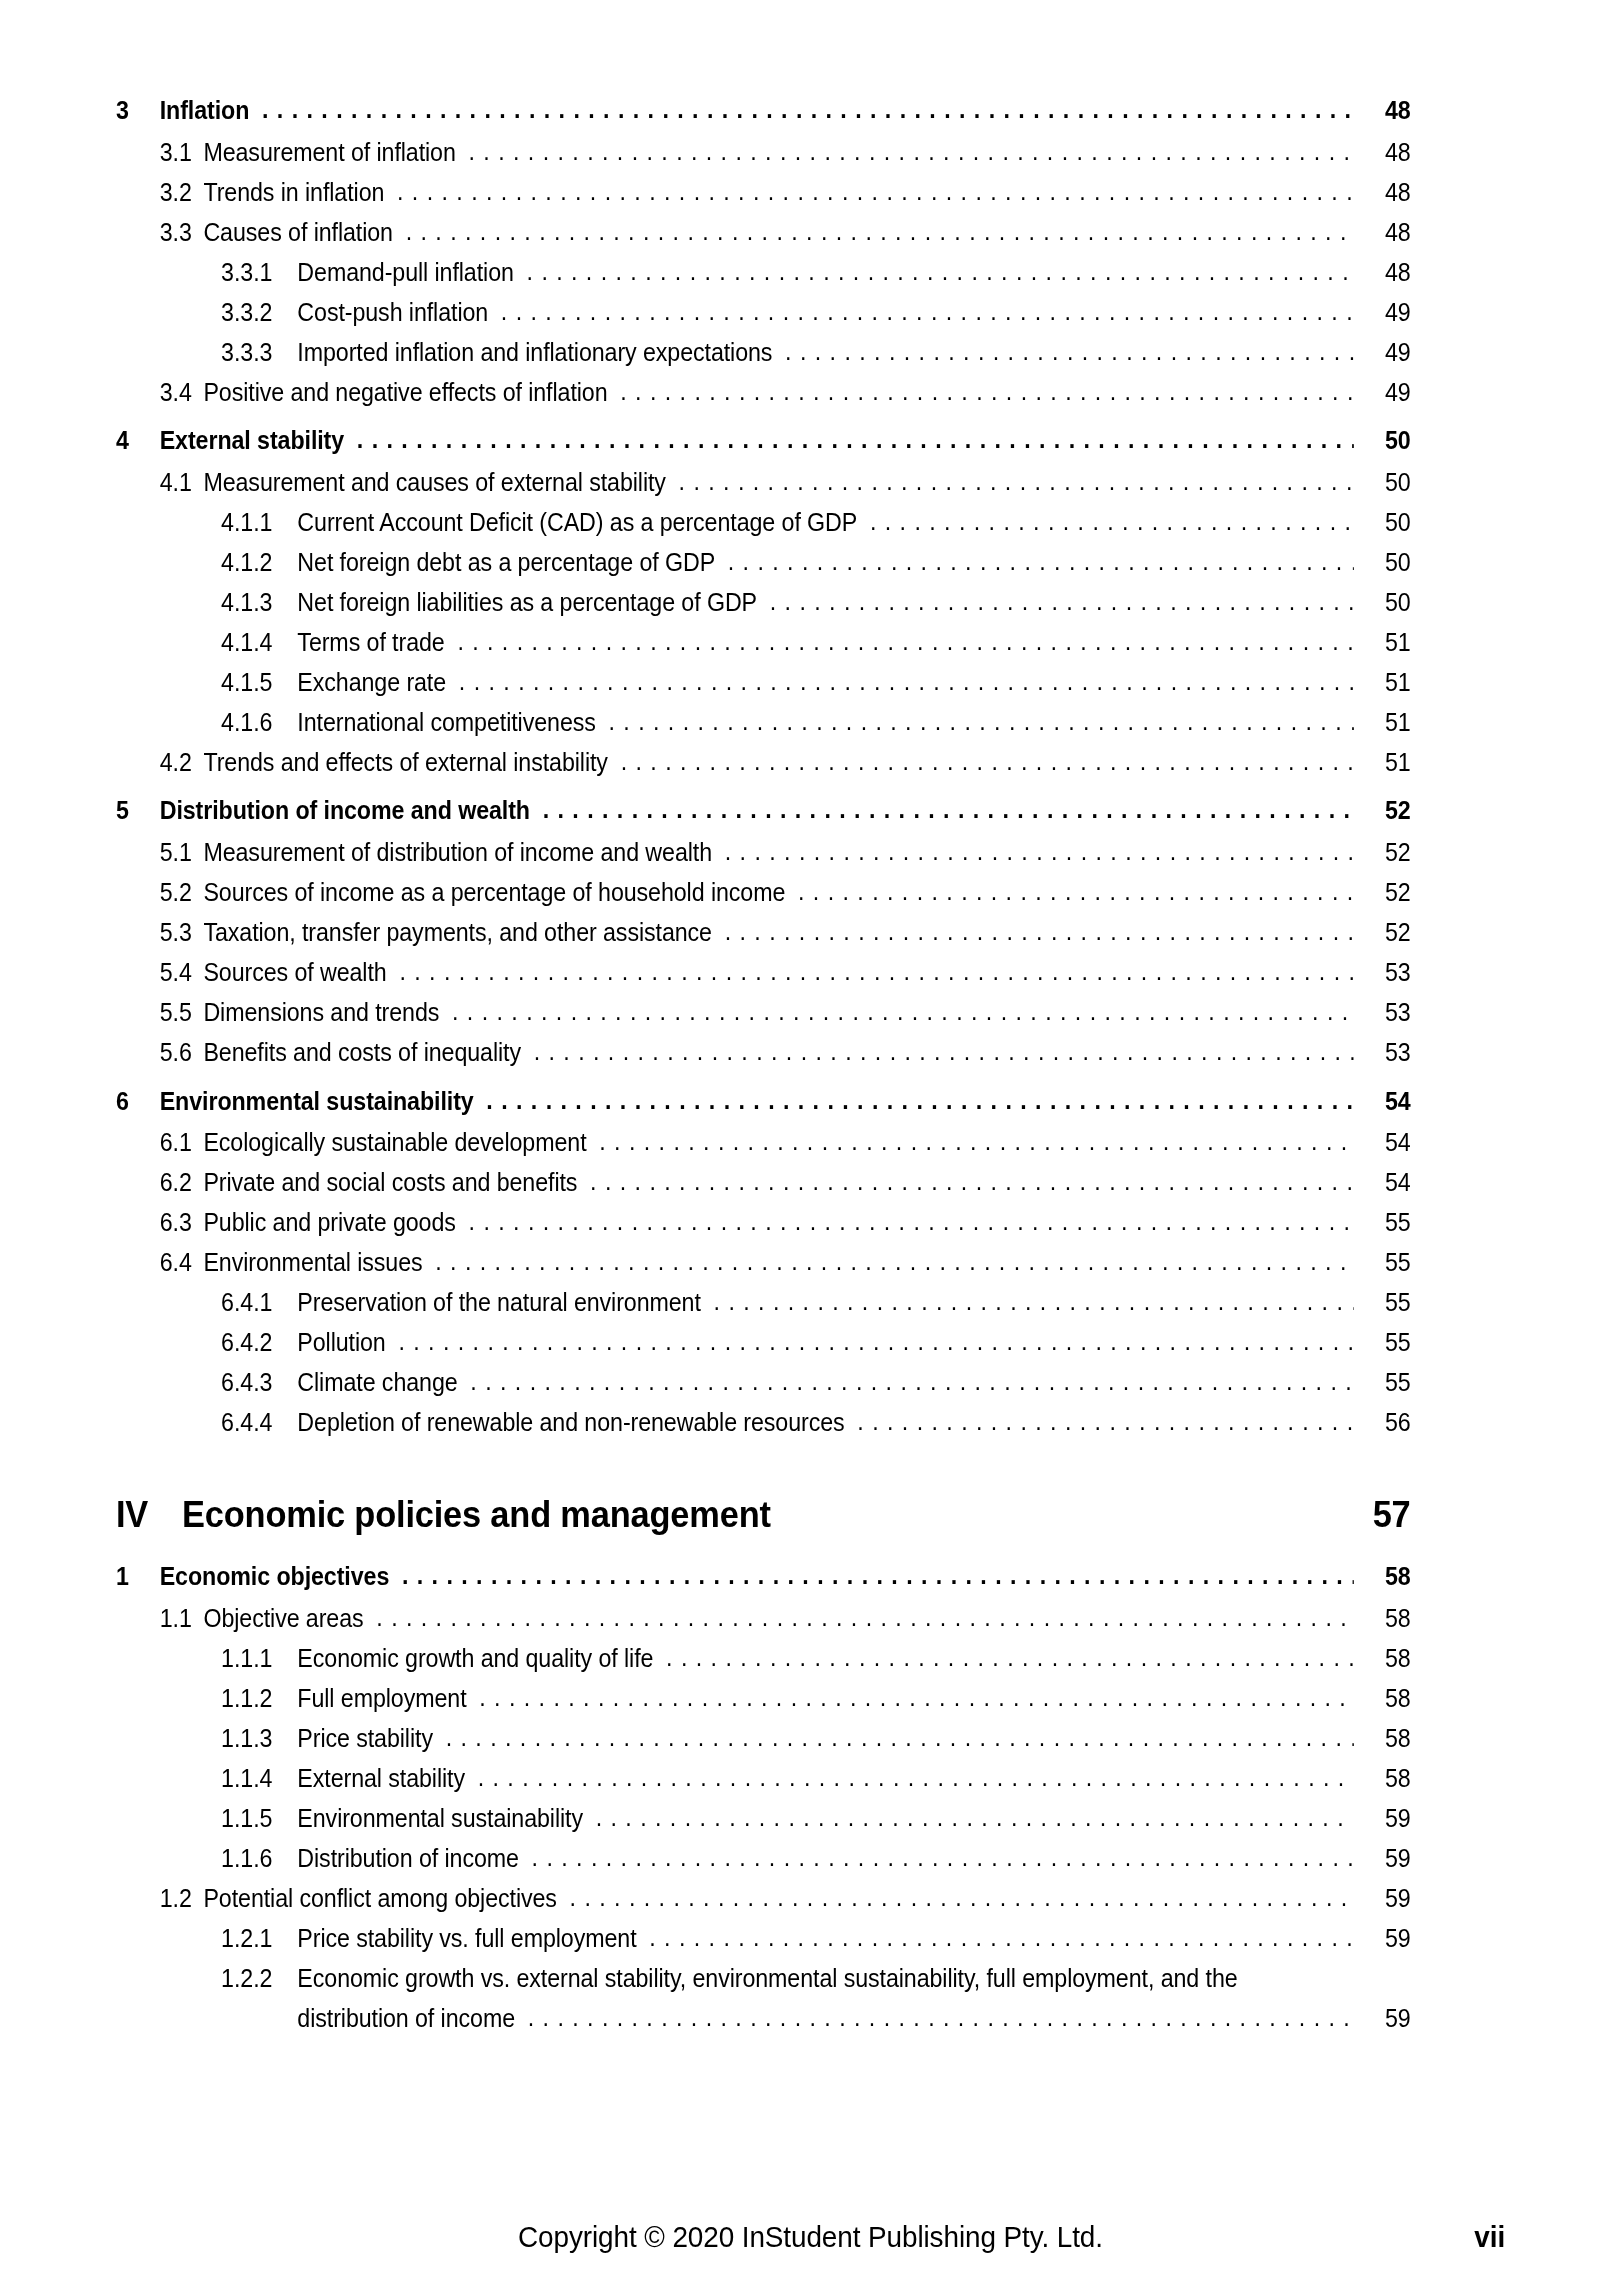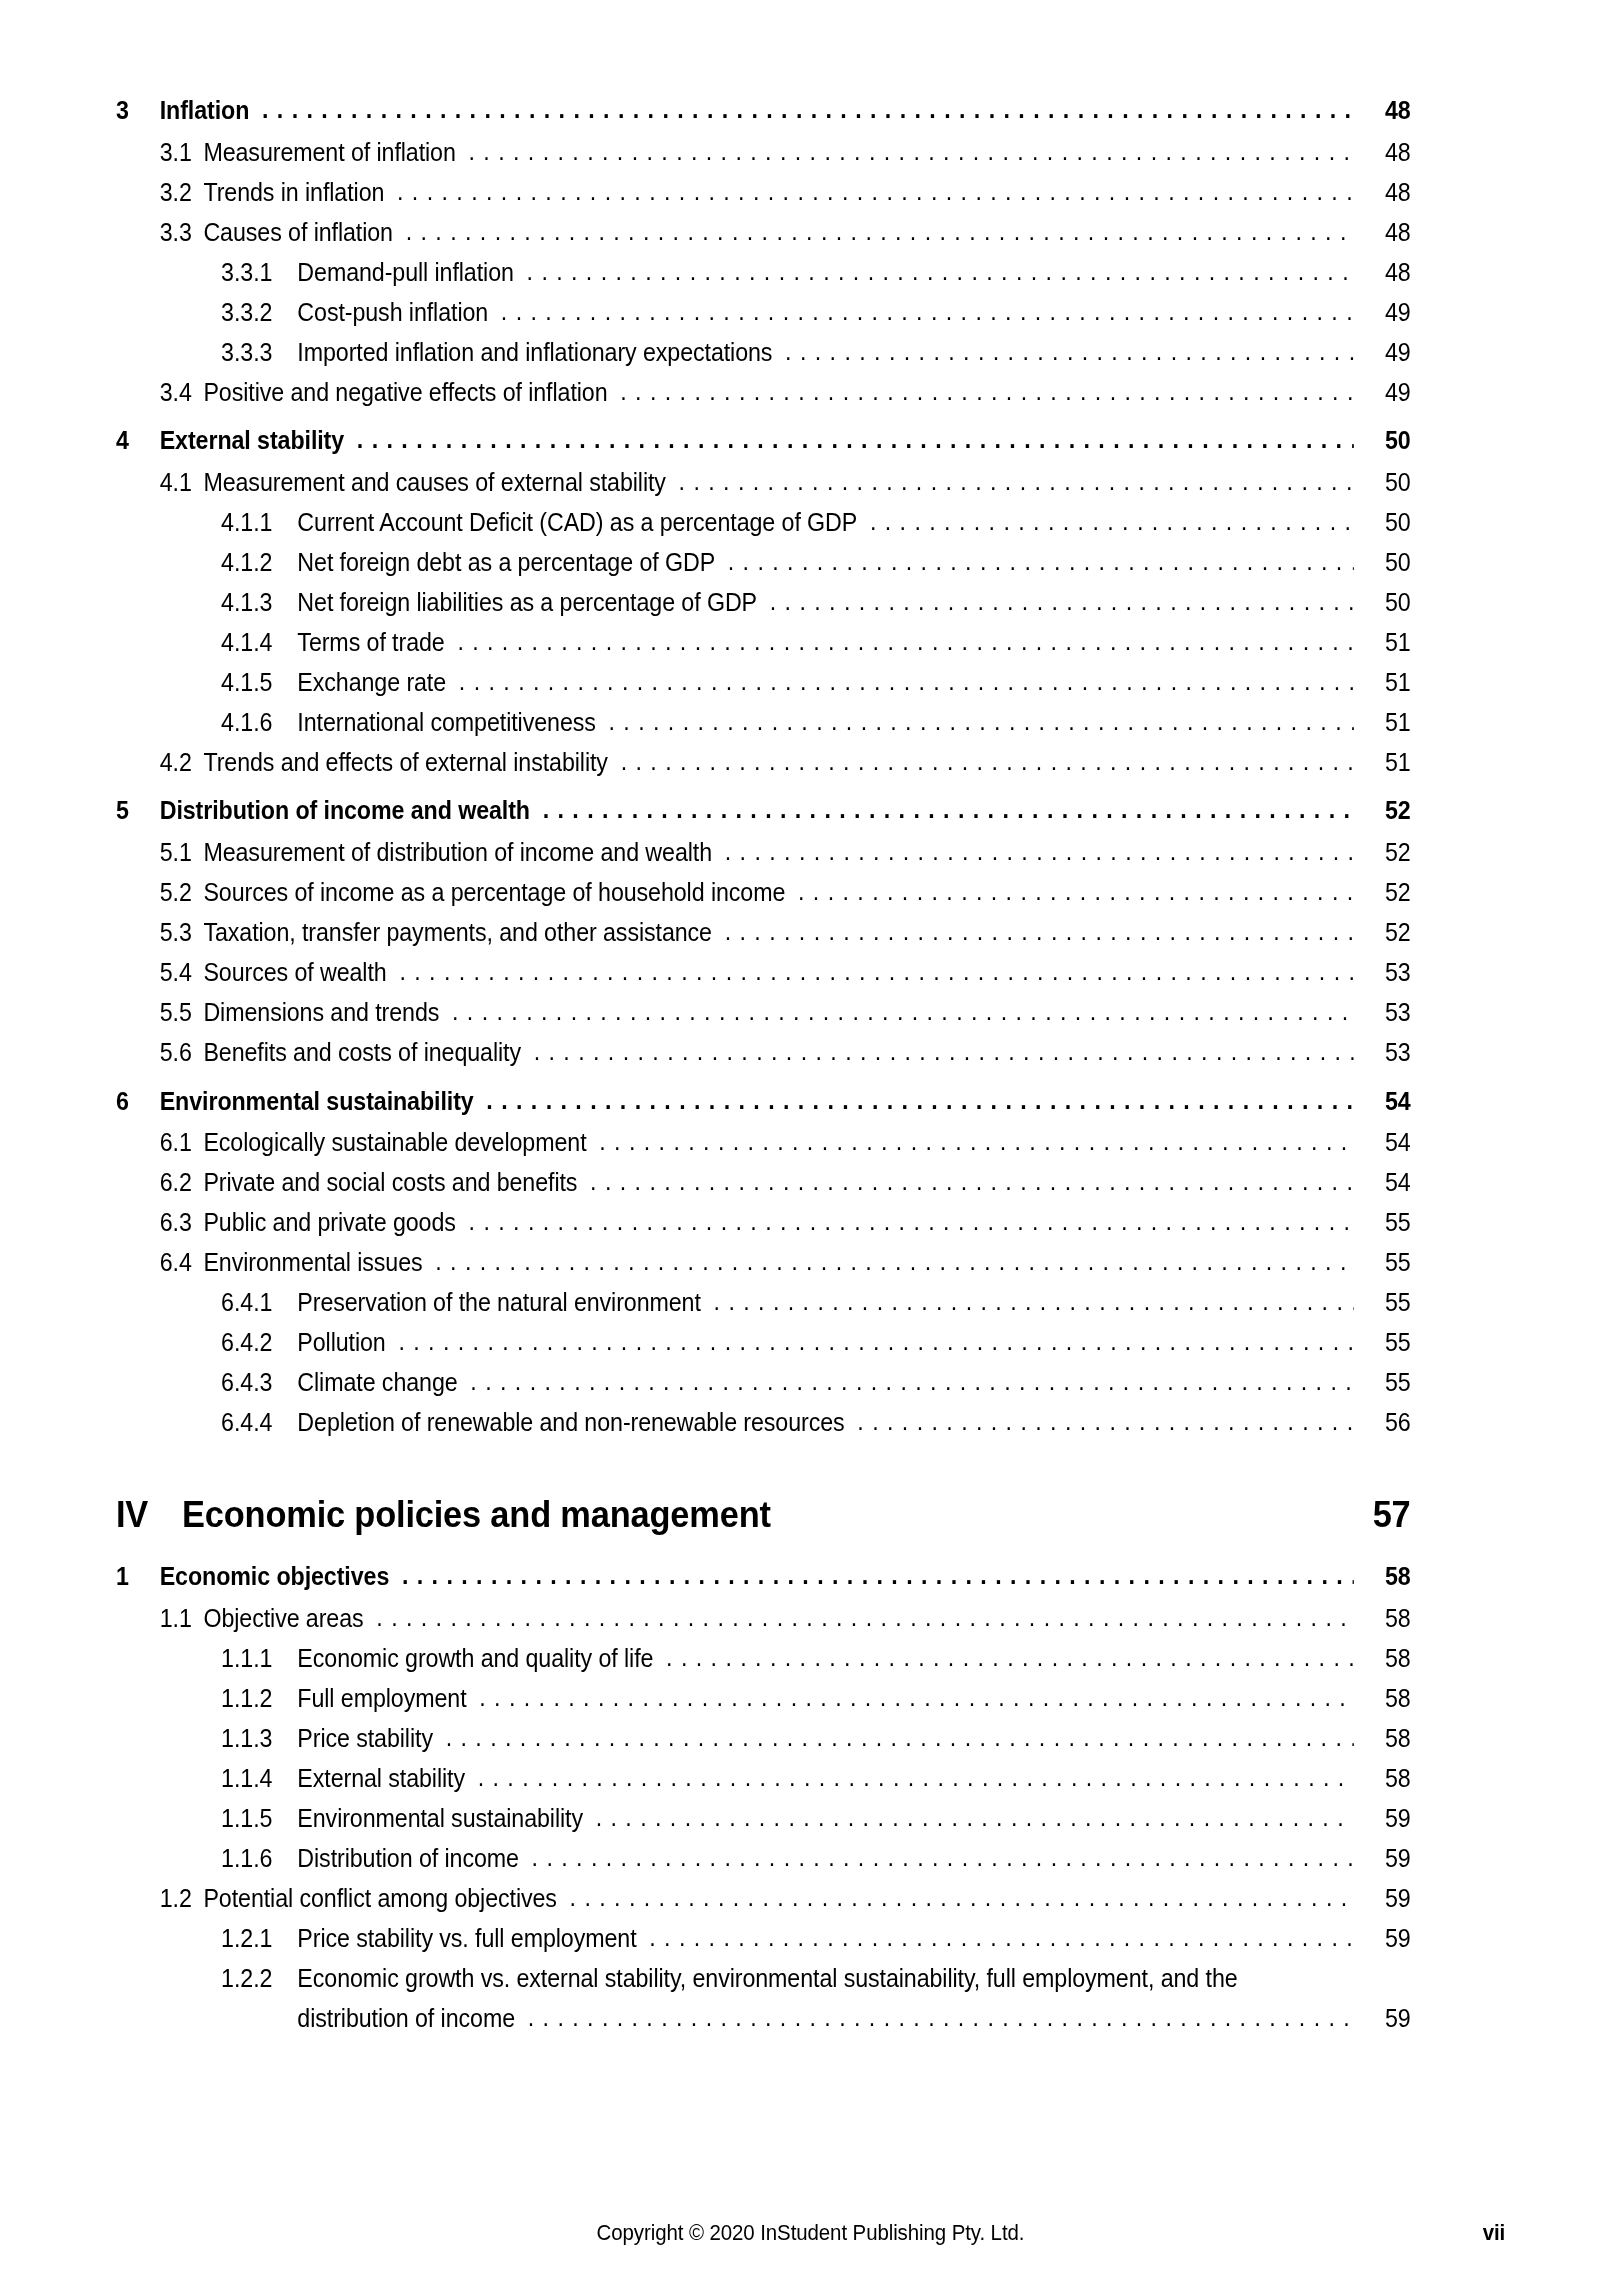--- a/index.html
+++ b/index.html
@@ -112,21 +112,21 @@
   .row.nopage .title  { white-space: normal; flex: 1 1 auto; padding-right: 0; }
   .row.nopage .pg     { width: 61px; }
 
   
   #footer {
     position: absolute;
     left: 116px;
     right: 116px;
     top: 2220px;
     height: 33px;
-    font-size: 22px;
+    font-size: 30px;
     letter-spacing: -0.1px;
   }
   #footer .copy {
     position: absolute;
     left: 0; right: 0;
     text-align: center;
     transform: scaleX(0.93);
   }
   #footer .folio {
     position: absolute;

